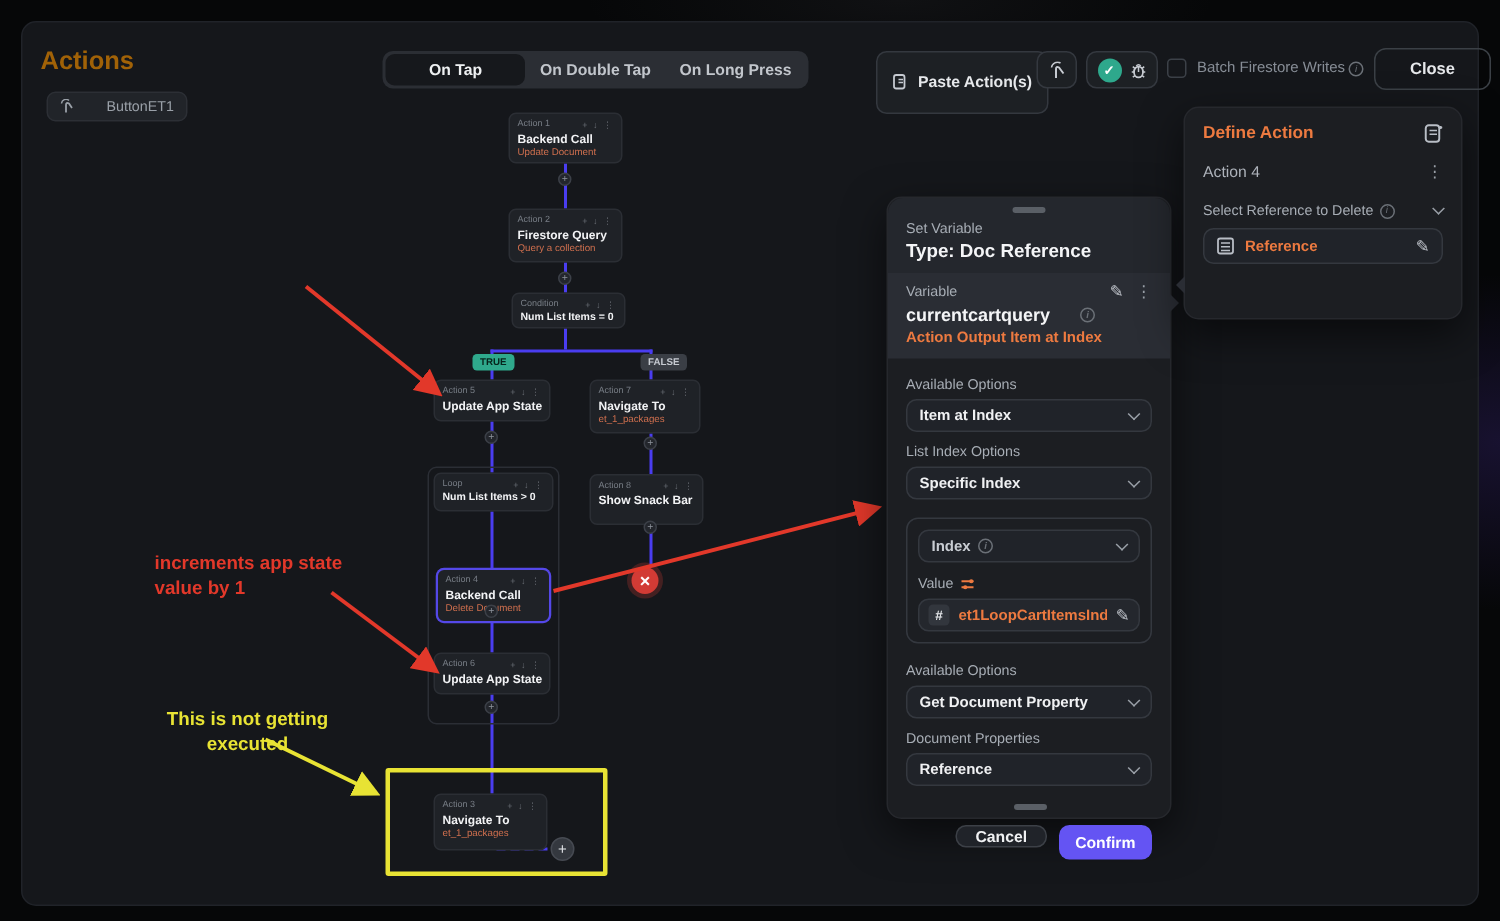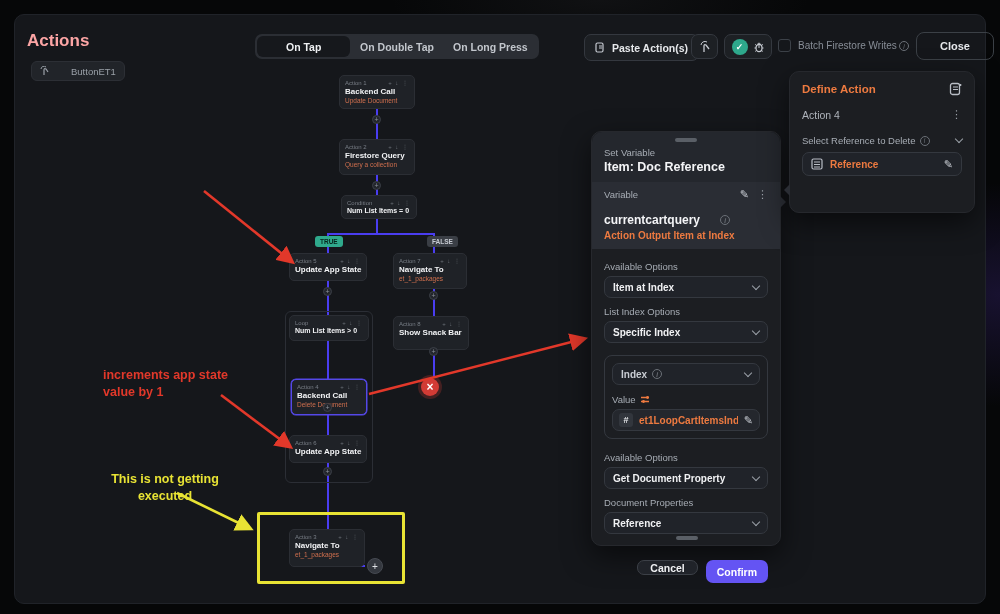--- a/index.html
+++ b/index.html
@@ -7,32 +7,32 @@
     font-family:"Liberation Sans", sans-serif; }
   .page { position:absolute; inset:0;
     background:
       radial-gradient(220px 160px at 100% 48%, rgba(70,45,150,.28), transparent 70%),
       radial-gradient(300px 80px at 60% 0%, rgba(90,90,100,.12), transparent 70%),
       #060708; }
   .modal { position:absolute; left:14px; top:14px; width:972px; height:590px;
     background:#15171b; border-radius:10px; border:1px solid #202329; }
 
   
-  .title { position:absolute; left:12px; top:16px; font-size:17px; font-weight:bold; color:#fca5a5; }
+  .title { position:absolute; left:12px; top:16px; font-size:17px; font-weight:bold; color:#a16207; }
   .chip { position:absolute; left:16px; top:46px; height:20px; display:flex; align-items:center; gap:21px;
     background:#212429; border:1px solid #2c2f35; border-radius:6px; padding:0 8px;
     font-size:9.5px; color:#9aa0a8; }
   .tabs { position:absolute; left:240px; top:19px; width:284px; height:25px; background:#2b2e34;
     border-radius:7px; display:flex; padding:2px; }
   .tab { flex:1; display:flex; align-items:center; justify-content:center; border-radius:6px;
     font-size:10.5px; font-weight:bold; color:#c2c6cc; cursor:pointer; }
   .tab.active { background:#16181c; color:#eef0f2; }
   .btn { display:flex; align-items:center; justify-content:center; gap:6px; background:#1d2024;
     border:1px solid #34383f; border-radius:7px; color:#e6e8eb; font-size:10.5px; font-weight:bold; }
-  .paste-btn { position:absolute; left:569px; top:19px; height:27px; padding:0 10px; }
+  .paste-btn { position:absolute; left:569px; top:19px; height:42px; padding:0 10px; }
   .gesture-btn { position:absolute; left:676px; top:19px; width:27px; height:25px; }
   .icon-group { position:absolute; left:709px; top:19px; width:48px; height:25px; gap:5px; }
   .check-circle { width:16px; height:16px; border-radius:50%; background:#2ea88c; color:#fff;
     font-size:9px; display:flex; align-items:center; justify-content:center; font-weight:bold; }
   .checkbox { position:absolute; left:763px; top:24px; width:13px; height:13px; border:1.5px solid #3c4148;
     border-radius:3px; background:transparent; }
   .batch-label { position:absolute; left:783px; top:25px; font-size:10px; color:#878d96; }
   .info-dot { display:inline-flex; width:10px; height:10px; border:1px solid #6b7077; border-radius:50%;
     color:#6b7077; font-size:6.5px; align-items:center; justify-content:center; font-style:italic; }
   .batch-info { position:absolute; left:884px; top:26px; }
@@ -96,21 +96,21 @@
 
   
   .sv-panel { left:576px; top:116px; width:190px; height:415px; }
   .sv-head { background:#24272d; border-radius:10px 10px 0 0; padding:4px 12px 8px; }
   .drag-pill { width:22px; height:4px; background:#5a5f66; border-radius:2px; margin:2px auto 5px; }
   .sv-eyebrow { font-size:9.5px; color:#a7adb5; }
   .sv-title { font-size:12.5px; font-weight:bold; color:#f4f5f7; margin-top:2px; }
   .sv-var { background:#2a2d34; padding:6px 12px 8px; }
   .sv-var-row { display:flex; justify-content:space-between; align-items:center; }
   .sv-var-icons { display:flex; gap:8px; align-items:center; }
-  .sv-name { font-size:12px; font-weight:bold; color:#f4f5f7; display:flex; align-items:center; gap:20px; margin-top:12px; }
+  .sv-name { font-size:12px; font-weight:bold; color:#f4f5f7; display:flex; align-items:center; gap:20px; margin-top:2px; }
   .sv-src { font-size:10px; font-weight:bold; color:#ed7a40; margin-top:3px; }
   .sv-body { padding:8px 12px 0; }
   .sv-body .lbl { margin:8px 0 4px; }
   .groupbox { border:1px solid #34383f; border-radius:8px; padding:7px; margin-top:12px; }
   .valfield { display:flex; align-items:center; gap:6px; background:#24272d; border:1px solid #34383f;
     border-radius:7px; height:22px; padding:0 6px; margin-top:2px; }
   .hashchip { width:14px; height:14px; background:#32363d; border-radius:3px; color:#e6e8eb;
     font-size:9px; font-weight:bold; display:flex; align-items:center; justify-content:center; flex:none; }
   .valtext { font-size:10px; font-weight:bold; color:#ed7a40; flex:1; white-space:nowrap; overflow:hidden; }
   .sv-btns { display:flex; justify-content:flex-end; gap:8px; margin-top:26px; }
@@ -314,21 +314,21 @@
     <line x1="206" y1="380" x2="274" y2="431" stroke="#e2382a" stroke-width="2.6" marker-end="url(#ar)"></line>
     <line x1="354" y1="379" x2="568" y2="324" stroke="#e2382a" stroke-width="2.6" marker-end="url(#ar)"></line>
     <line x1="162" y1="478" x2="234" y2="513" stroke="#e8e334" stroke-width="2.6" marker-end="url(#ay)"></line>
   </svg>
 
   <div class="panel sv-panel">
     <div class="sv-pointer"></div>
     <div class="sv-head">
       <div class="drag-pill"></div>
       <div class="sv-eyebrow">Set Variable</div>
-      <div class="sv-title">Item: Doc Reference</div>
+      <div class="sv-title">Type: Doc Reference</div>
     </div>
     <div class="sv-var">
       <div class="sv-var-row">
         <span class="lbl">Variable</span>
         <span class="sv-var-icons">
           <span class="pencil">✎</span>
           <span class="kebab">⋮</span>
         </span>
       </div>
       <div class="sv-name">

